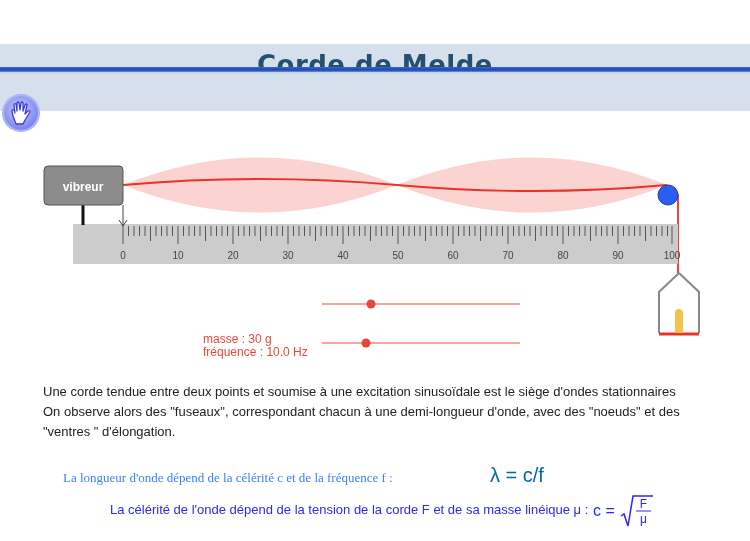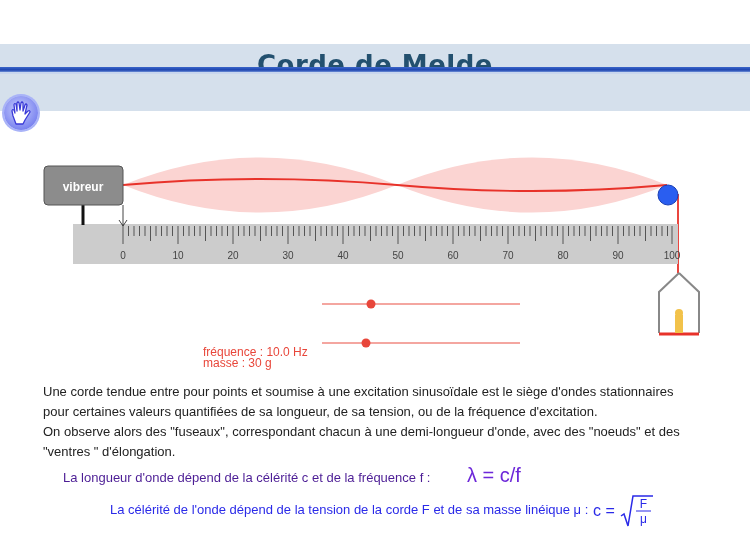--- a/index.html
+++ b/index.html
@@ -6,23 +6,23 @@
   body{width:750px;height:541px;position:relative;overflow:hidden;font-family:"Liberation Sans",sans-serif;}
   .header{position:absolute;left:0;top:0;width:750px;height:67px;background:#d5e0ec;margin-top:44px;}
   .header-title{position:absolute;left:0;top:6px;width:750px;text-align:center;font-family:"DejaVu Sans",sans-serif;font-weight:bold;font-size:26px;color:#23506f;letter-spacing:0.5px;}
   .header-rule{position:absolute;left:0;top:67px;width:750px;height:5px;background:linear-gradient(#3b66c9,#1d44b0 60%,#6d8fd6);}
   .header-rule2{position:absolute;left:0;top:72px;width:750px;height:2px;background:#c8d6ee;}
   .hand{position:absolute;left:4px;top:96px;width:34px;height:34px;border-radius:50%;background:radial-gradient(circle at 45% 40%,#c9cffc,#7d86f0 70%,#5b63e4);box-shadow:0 0 0 2px #a9b3f8;cursor:pointer;}
   .hand svg{position:absolute;left:5px;top:4px;}
   .sim{position:absolute;left:0;top:0;}
   .lbl{position:absolute;font-size:12px;color:#e8463a;}
   .text{position:absolute;left:43px;top:382px;width:700px;font-size:13px;line-height:20px;color:#222;}
-  .f1{position:absolute;left:63px;top:470px;font-size:13px;color:#4c1d95;}
+  .f1{position:absolute;left:63px;top:470px;font-size:13px;color:#3b82f6;font-family:Liberation Serif, serif;}
   .f2{position:absolute;left:63px;top:502px;font-size:13px;color:#2a2ae8;margin-left:47px;}
-  .formula1{position:absolute;left:467px;top:464px;font-size:20px;color:#6d28d9;}
+  .formula1{position:absolute;left:490px;top:464px;font-size:20px;color:#0369a1;}
   .formula2{position:absolute;left:593px;top:494px;font-size:16px;color:#2a2ae8;}
 </style>
 </head>
 <body>
 
 <div class="header">
   <div class="header-title">Corde de Melde</div>
 </div>
 <div class="header-rule"></div>
 <div class="header-rule2"></div>
@@ -174,26 +174,25 @@
   <circle cx="679" cy="313" r="4" fill="#f2c24a"></circle>
 
   <line x1="322" y1="304" x2="520" y2="304" stroke="#f08880" stroke-width="1.5"></line>
   <circle cx="371" cy="304" r="4.5" fill="#e8463a"></circle>
   <line x1="322" y1="343" x2="520" y2="343" stroke="#f08880" stroke-width="1.5"></line>
   <circle cx="366" cy="343" r="4.5" fill="#e8463a"></circle>
 </svg>
 
 <div class="lbl" style="left:203px;top:297px;margin-top:48px;">fréquence : 10.0 Hz</div>
 <div style="position:absolute;left:318px;top:296px;width:206px;height:16px;cursor:pointer;"></div>
-<div class="lbl" style="left:203px;top:356px;text-align:center;">masse : 30 g</div>
+<div class="lbl" style="left:203px;top:332px;text-align:center;">masse : 30 g</div>
 <div style="position:absolute;left:318px;top:335px;width:206px;height:16px;cursor:pointer;"></div>
 
 <div class="text">
-  <div>Une corde tendue entre pour points et soumise à une excitation sinusoïdale est le siège d'ondes stationnaires</div>
-  <div>pour certaines valeurs quantifiées de sa longueur, de sa tension, ou de la fréquence d'excitation.</div>
+  <div>Une corde tendue entre deux points et soumise à une excitation sinusoïdale est le siège d'ondes stationnaires</div>
   <div>On observe alors des "fuseaux", correspondant chacun à une demi-longueur d'onde, avec des "noeuds" et des</div>
   <div>"ventres " d'élongation.</div>
 </div>
 
 <div class="f1">La longueur d'onde dépend de la célérité c et de la fréquence f :</div>
 <div class="formula1">λ = c/f</div>
 <div class="f2">La célérité de l'onde dépend de la tension de la corde F et de sa masse linéique μ :</div>
 <div class="formula2">
   <span>c =</span>
   <svg width="34" height="34" viewBox="0 0 34 34" style="vertical-align:-12px;">

